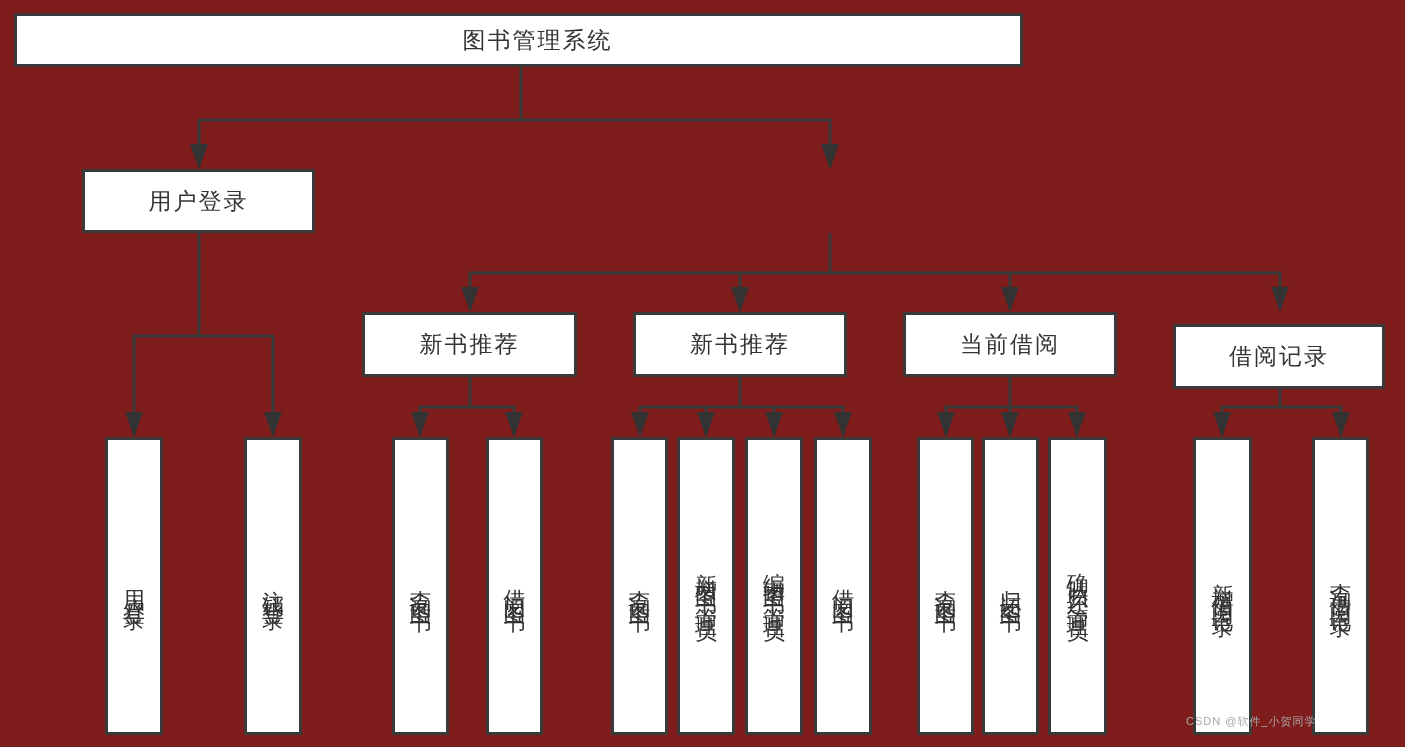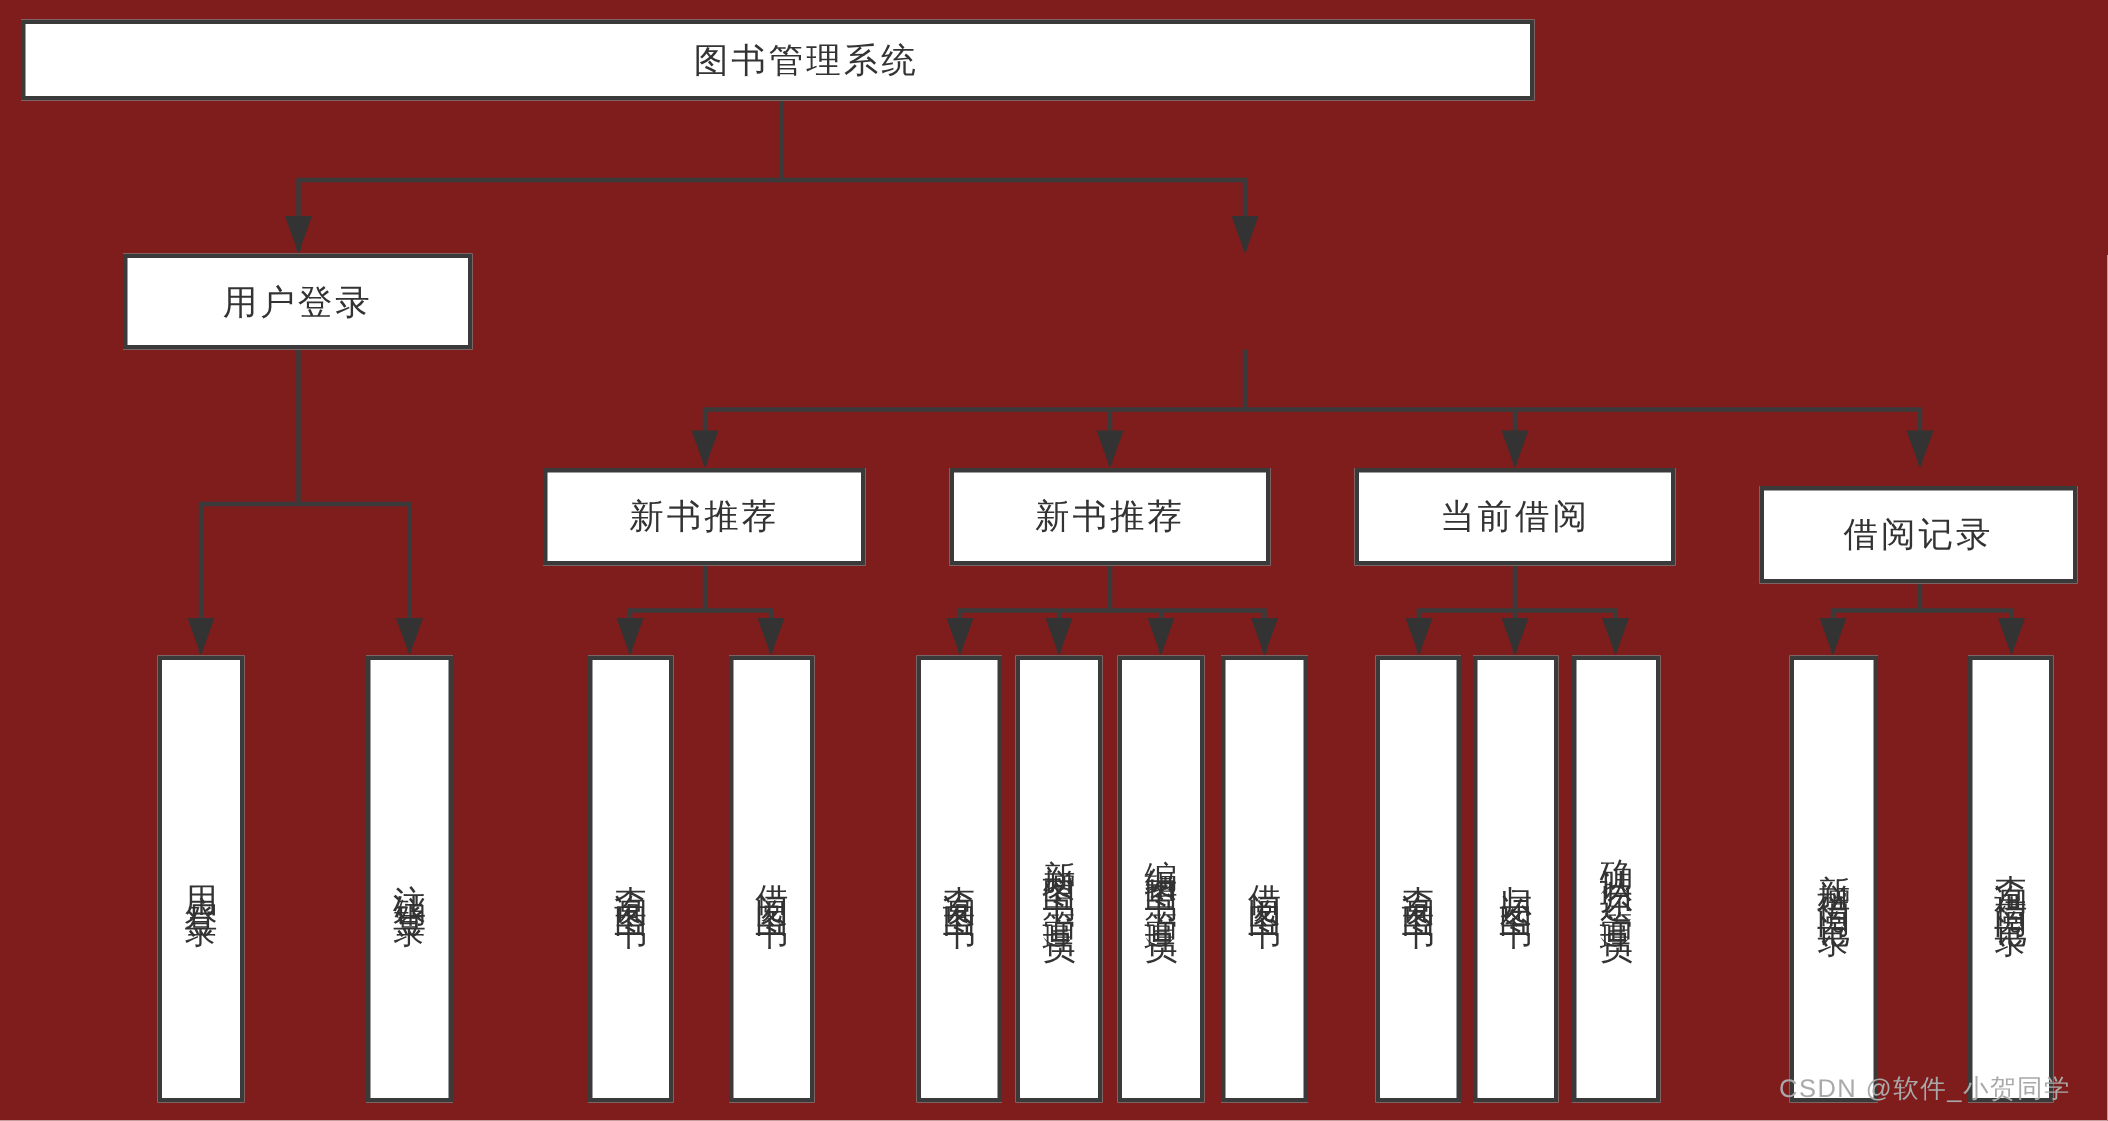--- a/index.html
+++ b/index.html
@@ -26,21 +26,21 @@
   .vnode .lbl{
     writing-mode:vertical-rl;
     text-orientation:mixed;
     letter-spacing:7px;
     line-height:1;
     white-space:nowrap;
   }
   .watermark{
     position:absolute;
     left:1186px;top:714px;
-    font-size:17px;
+    font-size:11px;
     color:#a9a9a9;
     letter-spacing:1px;
     white-space:nowrap;
     z-index:5;
   }
 </style>
 </head>
 <body>
 
 <div class="stage">

